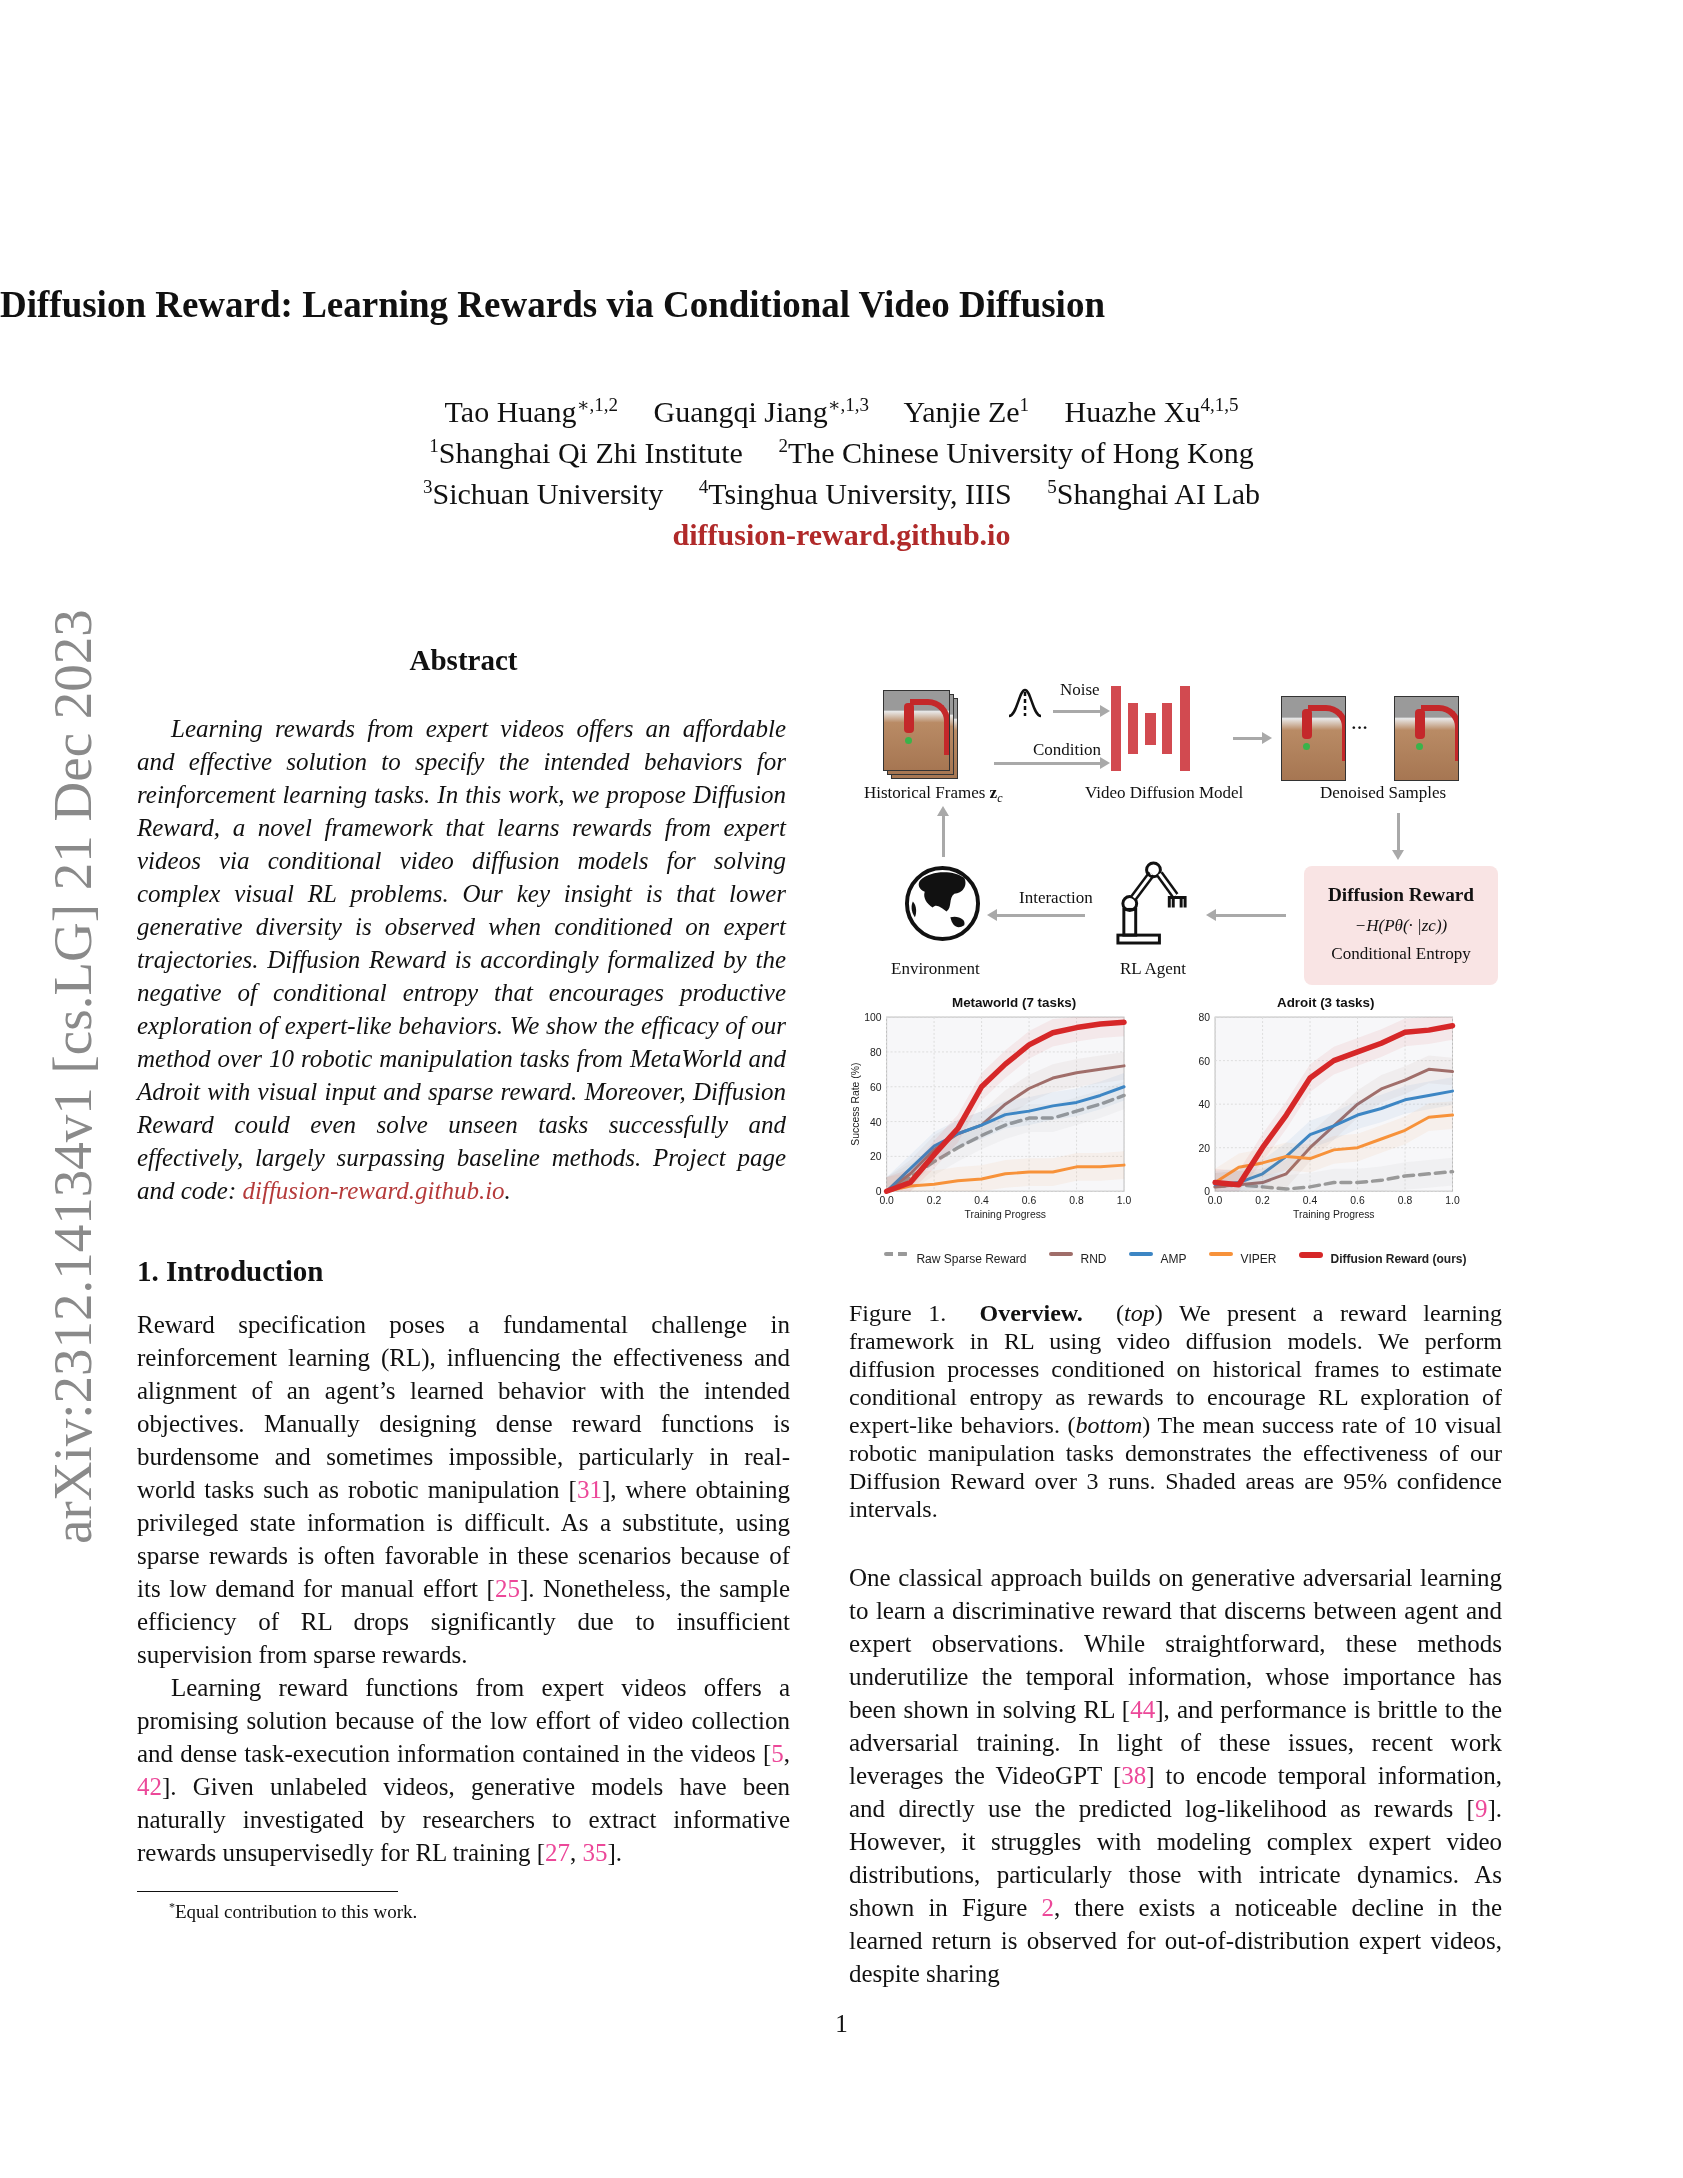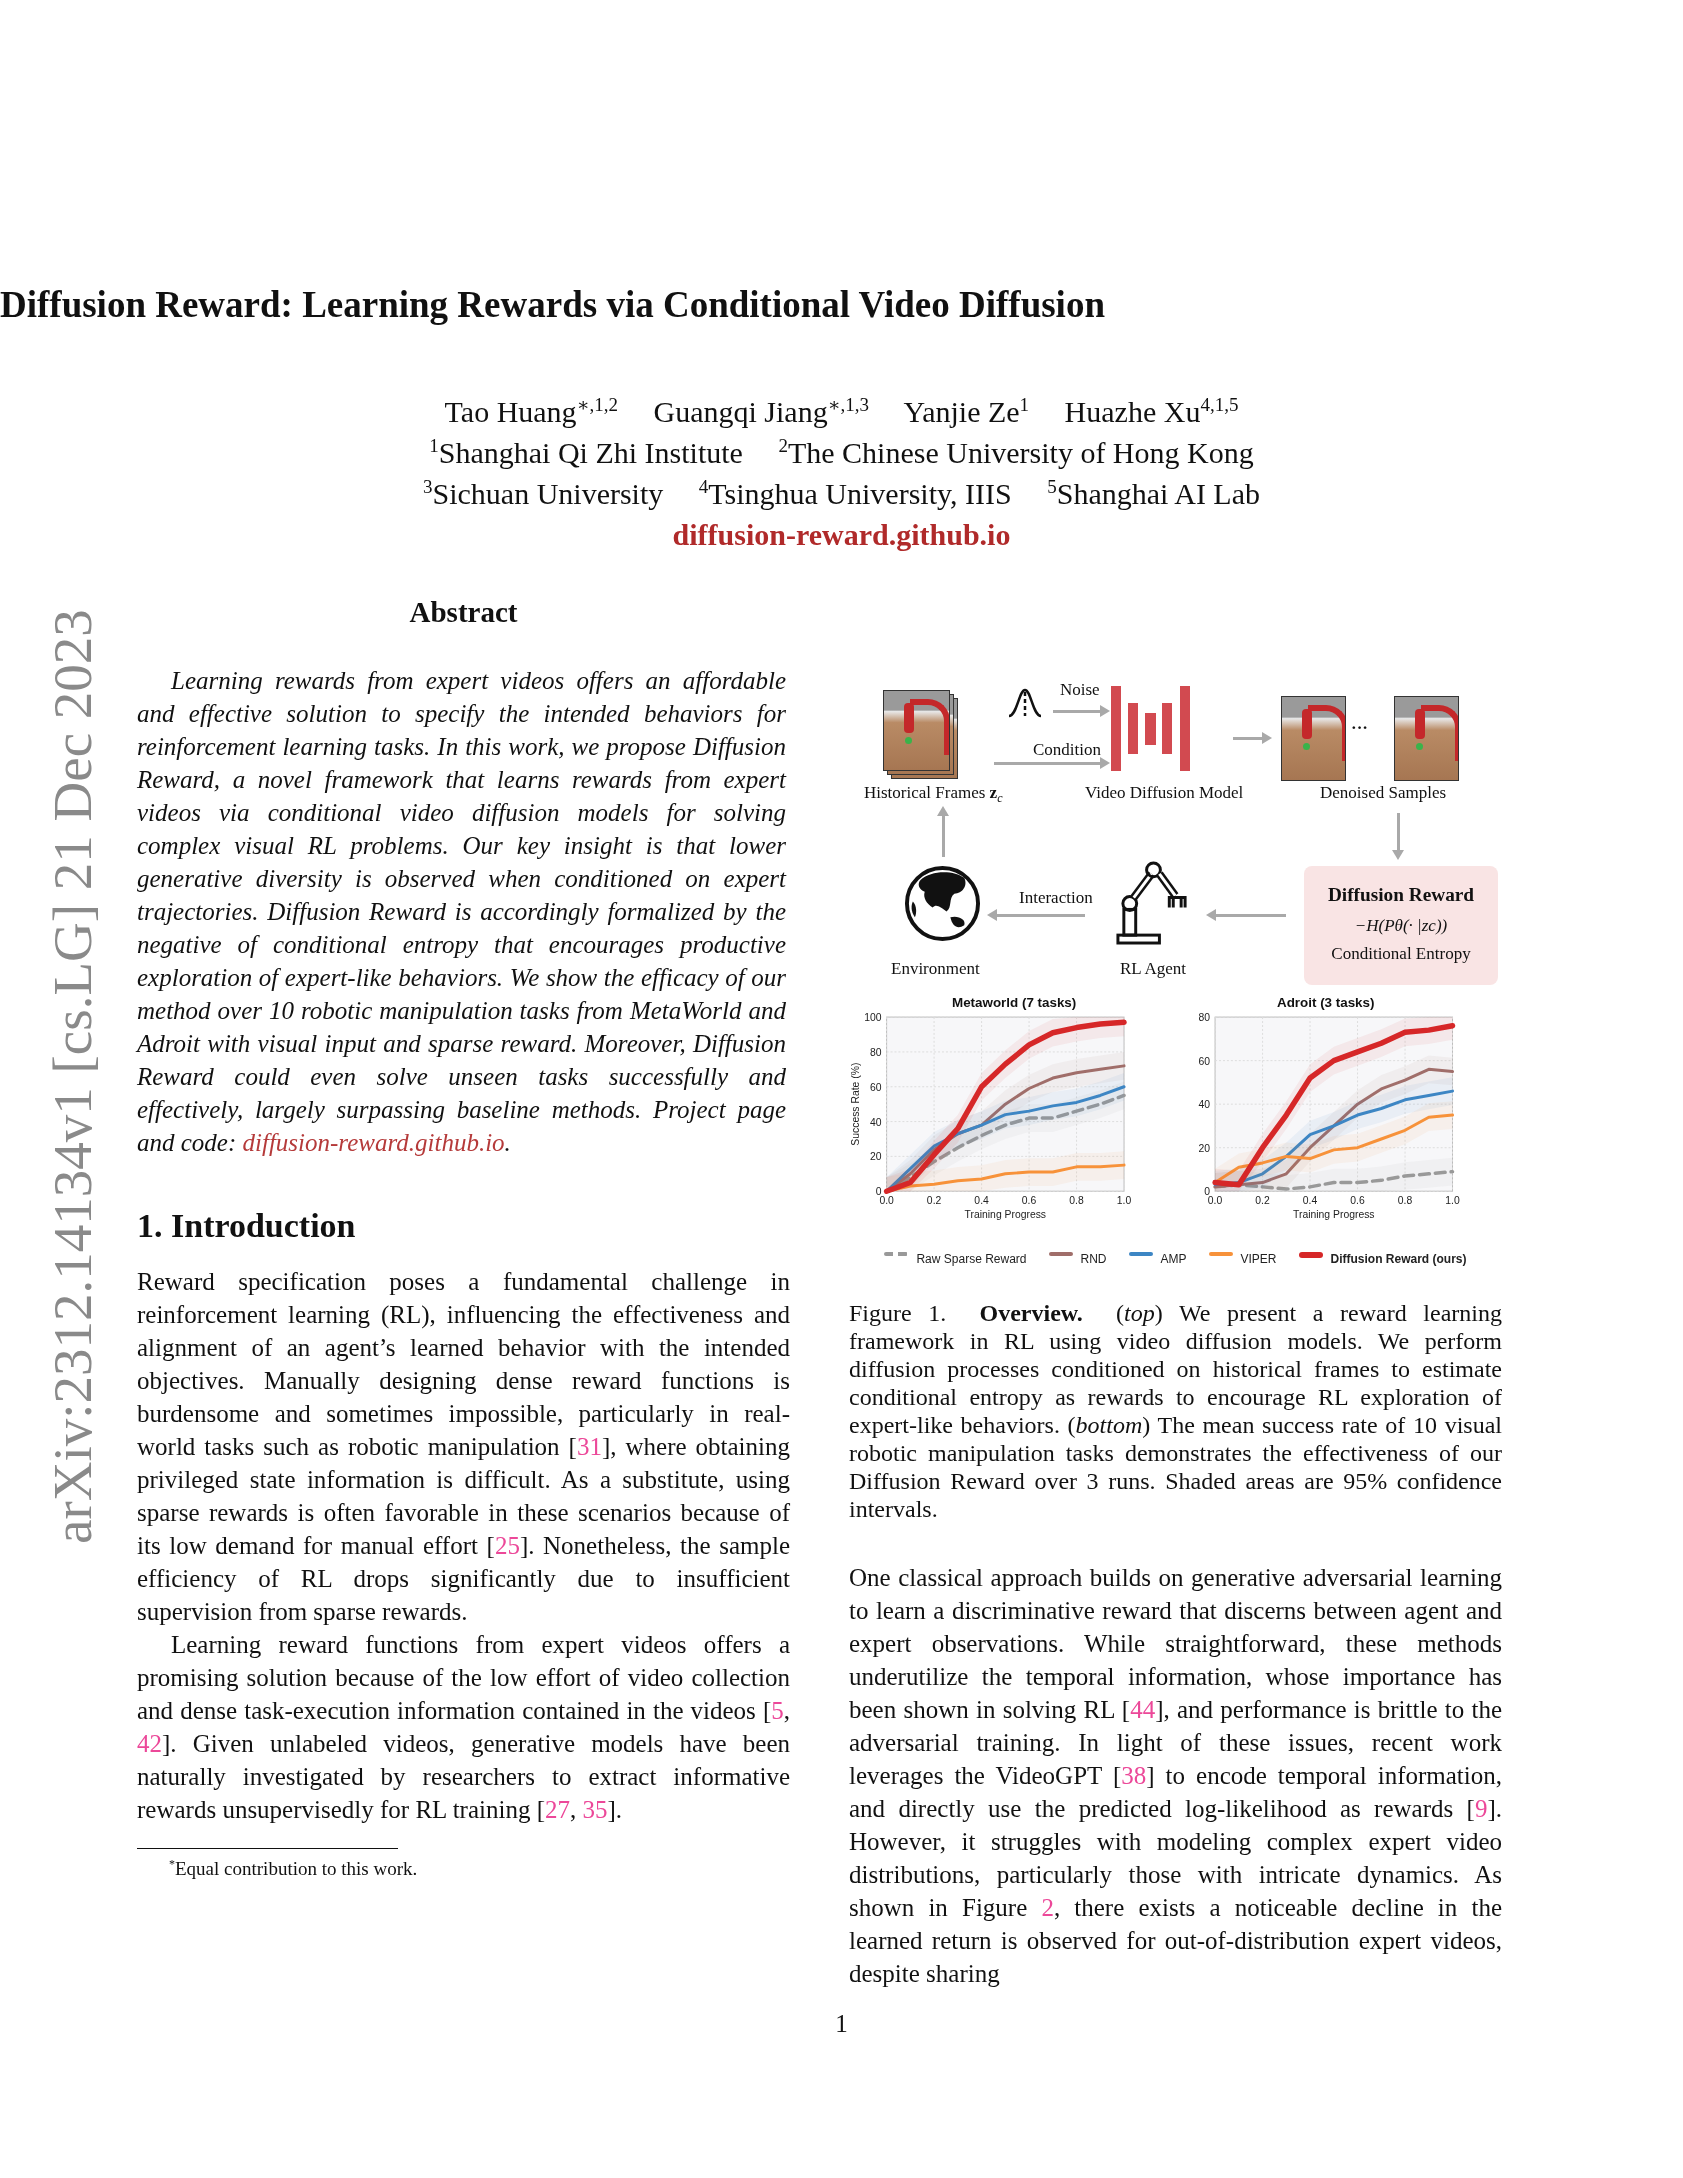--- a/index.html
+++ b/index.html
@@ -9,27 +9,27 @@
          transform: rotate(-90deg); transform-origin: 0 0;
          font-family: "Liberation Serif", serif; font-size: 55px; color: #8a8a8a;
          white-space: nowrap; letter-spacing: 0px; line-height: 69px; }
   .title { position: absolute; top: 283px; left: 0; width: 1683px; 
            font-size: 37px; font-weight: bold; }
   .authors { position: absolute; top: 391px; left: 0; width: 1683px; text-align: center;
              font-size: 30px; line-height: 41px; }
   .authors sup { font-size: 19px; vertical-align: 11px; line-height: 0; }
   .authors .gap { display: inline-block; width: 28px; }
   .authors .link { color: #b02a2a; font-weight: bold; }
-  .col-left { position: absolute; left: 137px; top: 596px; width: 653px; }
+  .col-left { position: absolute; left: 137px; top: 644px; width: 653px; }
   .col-right { position: absolute; left: 849px; top: 668px; width: 653px; }
   .abs-heading { text-align: center; font-size: 29px; font-weight: bold; margin: 0 0 34px 0; height: 34px; }
   .abstract { font-style: italic; font-size: 25px; line-height: 33px; text-align: justify;
               text-indent: 34px; margin: 0 0 0 0; padding: 0 4px 0 0; hyphens: manual; }
   .abstract .link { color: #b53a3a; }
-  .sec-heading { font-size: 34px; font-weight: bold; margin: 48px 0 20px 0; }
+  .sec-heading { font-size: 29px; font-weight: bold; margin: 48px 0 20px 0; }
   .body-text { font-size: 25px; line-height: 33px; text-align: justify; margin: 0; }
   .body-text.indent { text-indent: 34px; }
   .cite { color: #ec4899; }
   .footnote-rule { width: 261px; border-top: 1.5px solid #111; margin: 22px 0 8px 0; }
   .footnote { font-size: 19px; padding-left: 32px; }
   .footnote sup { font-size: 12px; }
   .page-num { position: absolute; top: 2010px; left: 0; width: 1683px; text-align: center; font-size: 25px; }
 
   
   .fig-top { position: relative; width: 653px; height: 327px; }

